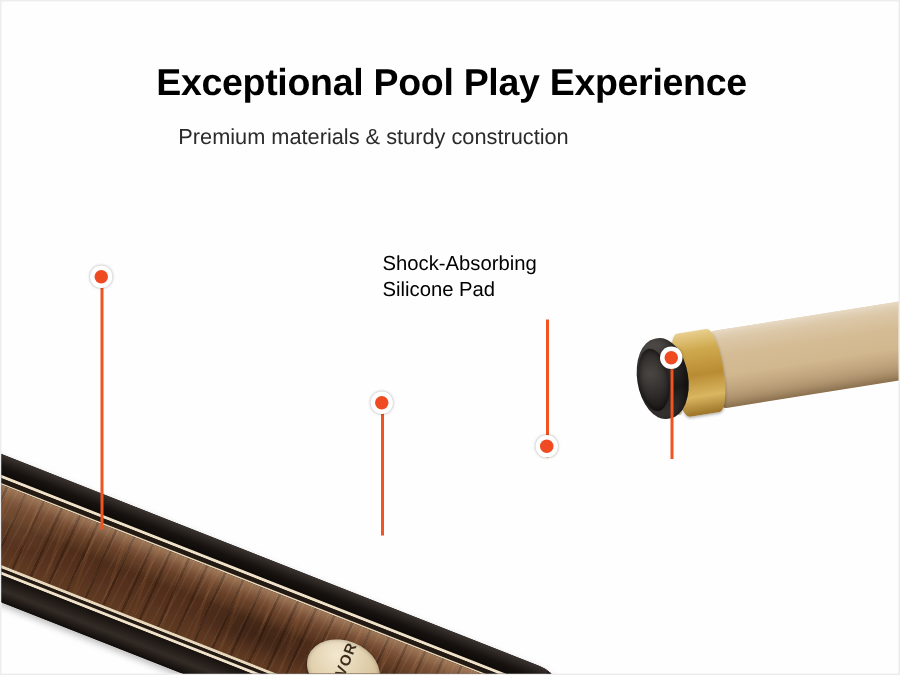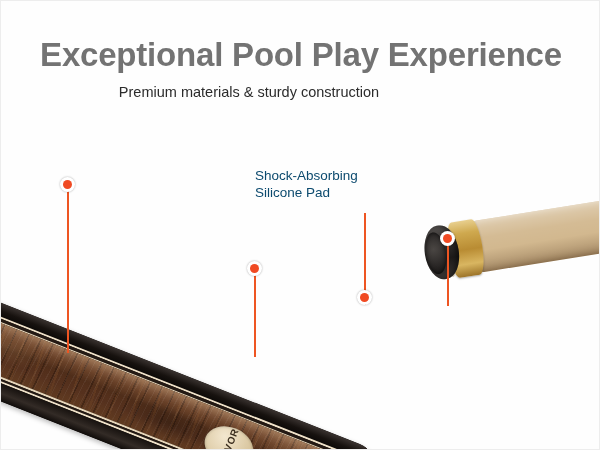--- a/index.html
+++ b/index.html
@@ -16,23 +16,23 @@
     background:#fefefe;
     border:1px solid #ededed;
     box-sizing:border-box;
     overflow:hidden;
   }
 
   
   #title{
     position:absolute;left:0;top:38px;width:600px;
     text-align:center;
-    font-size:33px;line-height:32px;
+    font-size:25px;line-height:32px;
     font-weight:bold;
-    color:#737373;
+    color:#000000;
     letter-spacing:-0.2px;
   }
   #subtitle{
     position:absolute;left:0;top:82px;width:496px;
     text-align:center;
     font-size:14.5px;line-height:18px;
     color:#2b2b2b;
   }
 
   
@@ -164,21 +164,21 @@
     position:absolute;width:15px;height:15px;border-radius:50%;
     background:#ffffff;
     box-shadow:0 0 2px rgba(0,0,0,.35);
   }
   .dot i{
     position:absolute;left:3px;top:3px;width:9px;height:9px;border-radius:50%;
     background:#F04A23;display:block;
   }
 
   
-  .callout{position:absolute;font-size:13.5px;line-height:17px;color:#0c4a6e;white-space:pre-line;}
+  .callout{position:absolute;font-size:13.5px;line-height:17px;color:#000000;white-space:pre-line;}
 
   #c-silicone {left:254px;top:166px;}
   #c-tip      {left:412px;top:307px;}
   #c-finish   {left:22px;top:357px;}
   #c-wood     {left:203px;top:360px;}
 </style>
 </head>
 <body>
 
 <div id="page">

